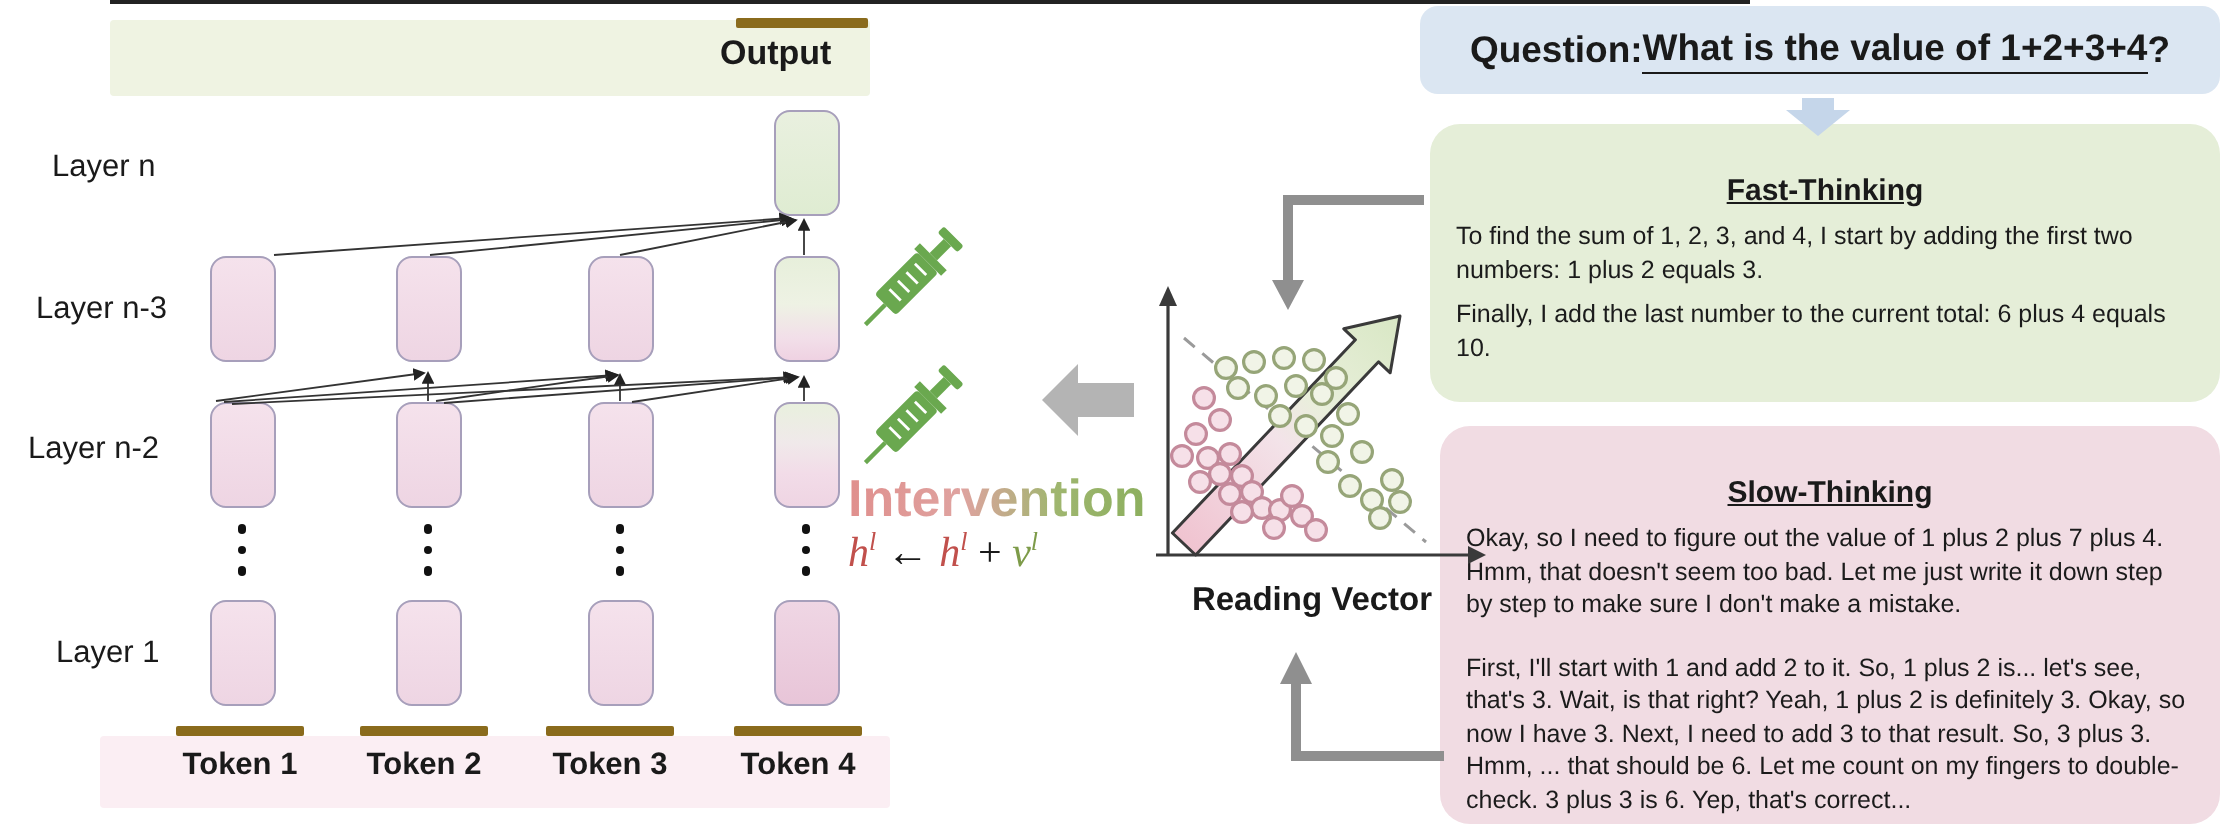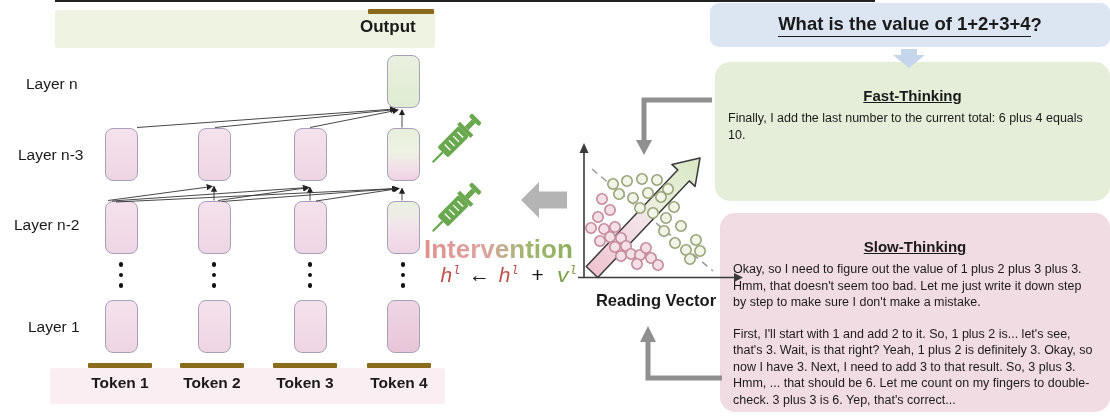--- a/index.html
+++ b/index.html
@@ -33,21 +33,21 @@
 
   .dots{position:absolute;width:8px;display:flex;flex-direction:column;gap:6px;align-items:center;}
   .dots i{width:4.5px;height:4.5px;border-radius:50%;background:#111;}
 
   .token-label{position:absolute;top:374px;width:80px;text-align:center;font-size:15.5px;font-weight:600;}
 
   
   #intervention-label{left:424px;top:234px;font-size:26px;font-weight:bold;
      background:linear-gradient(90deg,#e08f8d 0%,#dfa3a0 38%,#9fb66f 70%,#8caf5e 100%);
      -webkit-background-clip:text;background-clip:text;color:transparent;}
-  #formula{left:424px;top:263px;font-family:Liberation Mono, monospace;font-style:italic;font-size:21px;margin-left:16px;}
+  #formula{left:424px;top:263px;font-family:Liberation Serif, serif;font-style:italic;font-size:21px;}
   #formula sup{font-size:0.62em;}
   .f-red{color:#c1504c;}
   .f-green{color:#7d9b49;}
   .f-black{color:#1a1a1a;font-style:normal;}
 
   #reading-vector-label{left:576px;top:291px;width:160px;text-align:center;font-size:16.5px;font-weight:bold;}
 
   
   #question-box{left:710px;top:3px;width:400px;height:44px;background:#dbe6f2;border-radius:9px;
      display:flex;align-items:center;justify-content:center;font-size:18.5px;font-weight:600;}
@@ -130,32 +130,34 @@
     <span class="f-red"><span>h</span><sup>l</sup></span>
     <span class="f-black">←</span>
     <span class="f-red"><span>h</span><sup>l</sup></span>
     <span class="f-black">+</span>
     <span class="f-green"><span>v</span><sup>l</sup></span>
   </div>
 
   <div class="abs" id="reading-vector-label">Reading Vector</div>
 
   <div class="abs" id="question-box">
+    <span>Question: </span>
       <span class="u">What is the value of 1+2+3+4</span>
       <span> ?</span>
   </div>
 
   <div class="bubble" id="fast-box">
     <h3>Fast-Thinking</h3>
+    <p>To find the sum of 1, 2, 3, and 4, I start by adding the first two numbers: 1 plus 2 equals 3.</p>
     <p>Finally, I add the last number to the current total: 6 plus 4 equals 10.</p>
   </div>
 
   <div class="bubble" id="slow-box">
     <h3>Slow-Thinking</h3>
-    <p>Okay, so I need to figure out the value of 1 plus 2 plus 3 plus 3. Hmm, that doesn't seem too bad. Let me just write it down step by step to make sure I don't make a mistake.</p>
+    <p>Okay, so I need to figure out the value of 1 plus 2 plus 7 plus 4. Hmm, that doesn't seem too bad. Let me just write it down step by step to make sure I don't make a mistake.</p>
     <p class="gap-top">First, I'll start with 1 and add 2 to it. So, 1 plus 2 is... let's see, that's 3. Wait, is that right? Yeah, 1 plus 2 is definitely 3. Okay, so now I have 3.  Next, I need to add 3 to that result. So, 3 plus 3. Hmm, ... that should be 6. Let me count on my fingers to double-check. 3 plus 3 is 6. Yep, that's correct...</p>
   </div>
 
   <svg class="abs" id="overlay" width="1110" height="420" viewBox="0 0 1110 420">
     <defs>
       <marker id="ah" viewBox="0 0 10 10" refX="8.5" refY="5" markerWidth="7" markerHeight="7" orient="auto-start-reverse">
         <path d="M0,0 L10,5 L0,10 z" fill="#222"></path>
       </marker>
       <linearGradient id="rvgrad" gradientUnits="userSpaceOnUse" x1="592" y1="272" x2="700" y2="158">
         <stop offset="0" stop-color="#f0c3d0"></stop>

